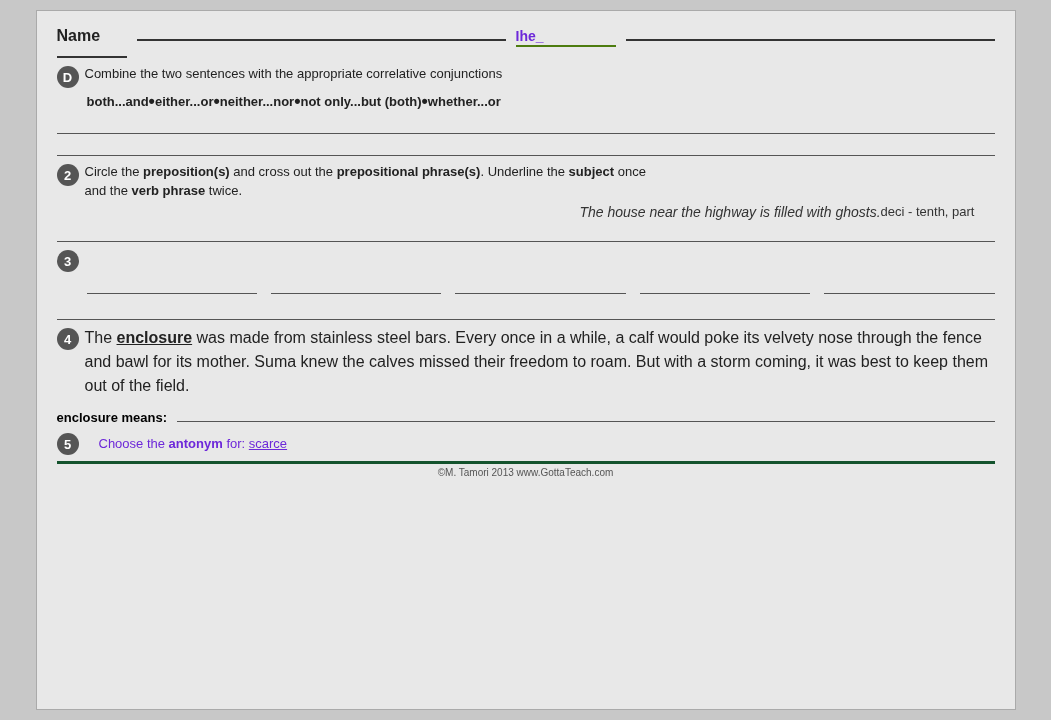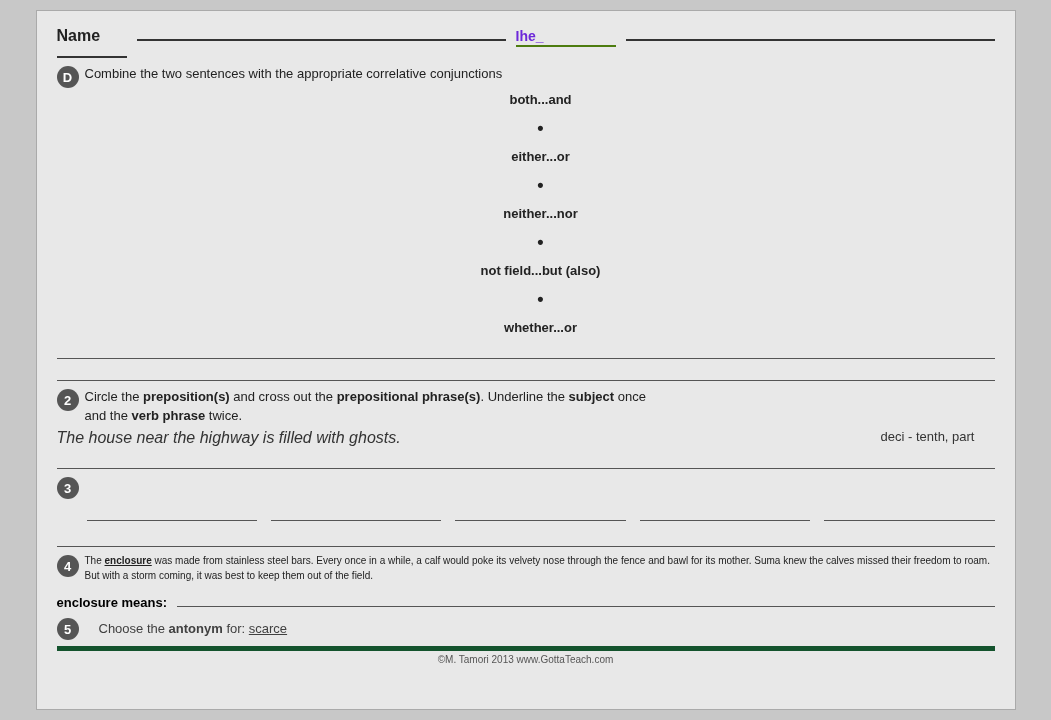--- a/index.html
+++ b/index.html
@@ -51,28 +51,27 @@
       line-height: 1.4;
     }
 
     .instruction-text b {
       font-weight: bold;
     }
 
     .bullets-row {
       display: flex;
       align-items: center;
-      gap: 12px;
+      gap: 0;
       margin-left: 30px;
       font-size: 13px;
       font-weight: bold;
       color: #222;
       margin-bottom: 4px;
       flex-wrap: wrap;
-      flex-direction: column;
     }
 
     .bullet-dot {
       font-size: 18px;
       line-height: 1;
     }
 
     .sentence-row {
       display: flex;
       justify-content: space-around;
@@ -103,22 +102,22 @@
       display: flex;
       align-items: flex-start;
       margin-bottom: 4px;
     }
 
     .instruction-content {
       flex: 1;
     }
 
     .example-sentence {
-      text-align: left;
-      font-size: 16px;
+      text-align: right;
+      font-size: 14px;
       color: #333;
       font-style: italic;
       margin: 4px 0;
     }
 
     .deci-note {
       float: right;
       font-size: 13px;
       color: #333;
       margin-right: 20px;
@@ -140,21 +139,21 @@
       border-bottom: 1.5px solid #555;
       flex: 1;
       height: 18px;
     }
 
     .section-4 {
       margin-bottom: 6px;
     }
 
     .passage-text {
-      font-size: 10px;
+      font-size: 16px;
       color: #222;
       line-height: 1.5;
       margin-bottom: 2px;
     }
 
     .passage-text b {
       font-weight: bold;
       text-decoration: underline;
     }
 
@@ -181,42 +180,42 @@
     }
 
     .antonym-row {
       display: flex;
       align-items: center;
       gap: 14px;
     }
 
     .antonym-instruction {
       font-size: 13px;
-      color: #404040;
+      color: #6d28d9;
       flex-shrink: 0;
       text-align: right;
     }
 
     .antonym-instruction .scarce {
       text-decoration: underline;
     }
 
     .antonym-choices {
       display: flex;
       gap: 28px;
       font-size: 13px;
       color: #333;
     }
 
     .footer {
       text-align: center;
       font-size: 10px;
       color: #555;
       margin-top: 6px;
-      border-top: 5px solid #14532d;
+      border-top: 3px solid #14532d;
       padding-top: 3px;
     }
 
     .top-bar {
       display: flex;
       margin-bottom: 6px;
       align-items: baseline;
       gap: 10px;
     }
 
@@ -254,21 +253,21 @@
         <span class="instruction-text">Combine the two sentences with the appropriate correlative conjunctions</span>
       </div>
     </div>
     <div class="bullets-row">
       <span>both...and</span>
       <span class="bullet-dot">•</span>
       <span>either...or</span>
       <span class="bullet-dot">•</span>
       <span>neither...nor</span>
       <span class="bullet-dot">•</span>
-      <span>not field...but (also)</span>
+      <span>not only...but (both)</span>
       <span class="bullet-dot">•</span>
       <span>whether...or</span>
     </div>
     <div class="answer-lines-container">
       <span class="answer-line"></span>
       <span class="answer-line"></span>
     </div>
   </div>
 
   <div class="section-2">

